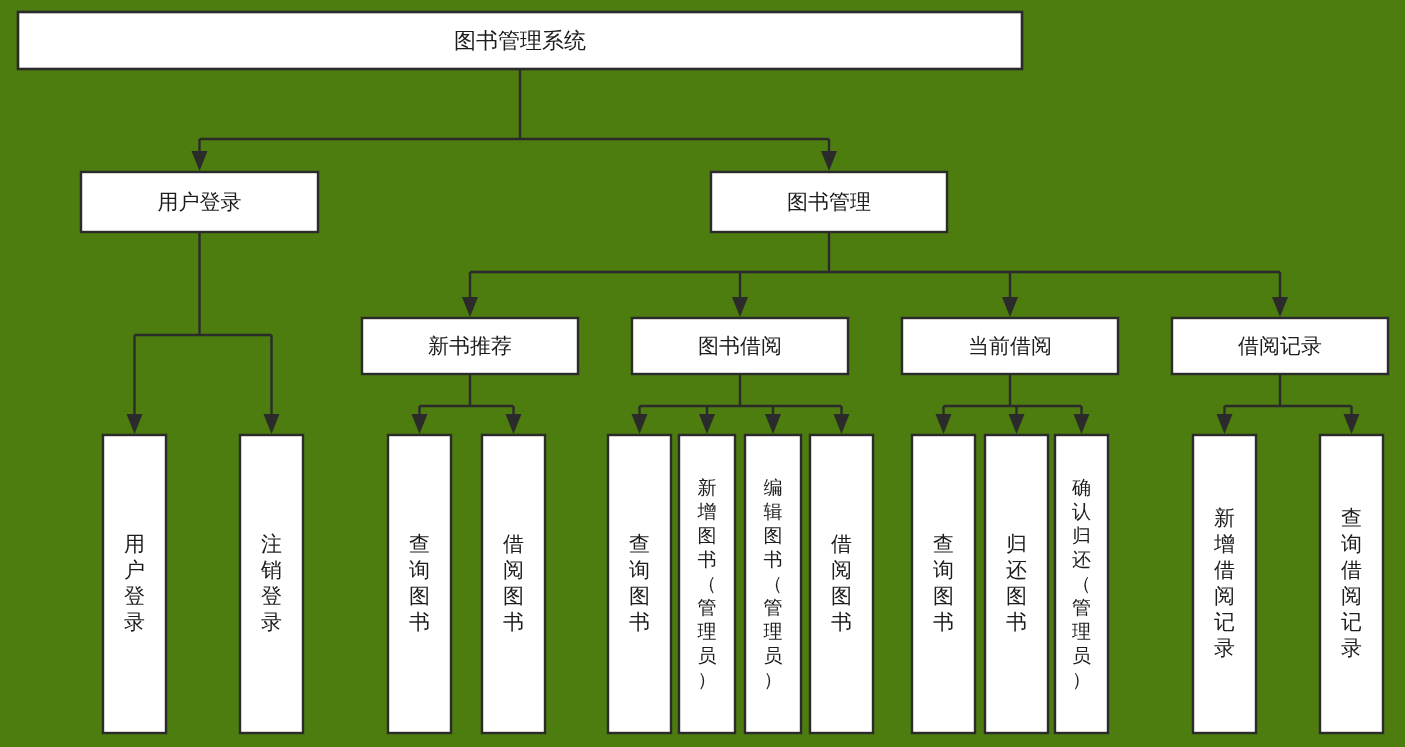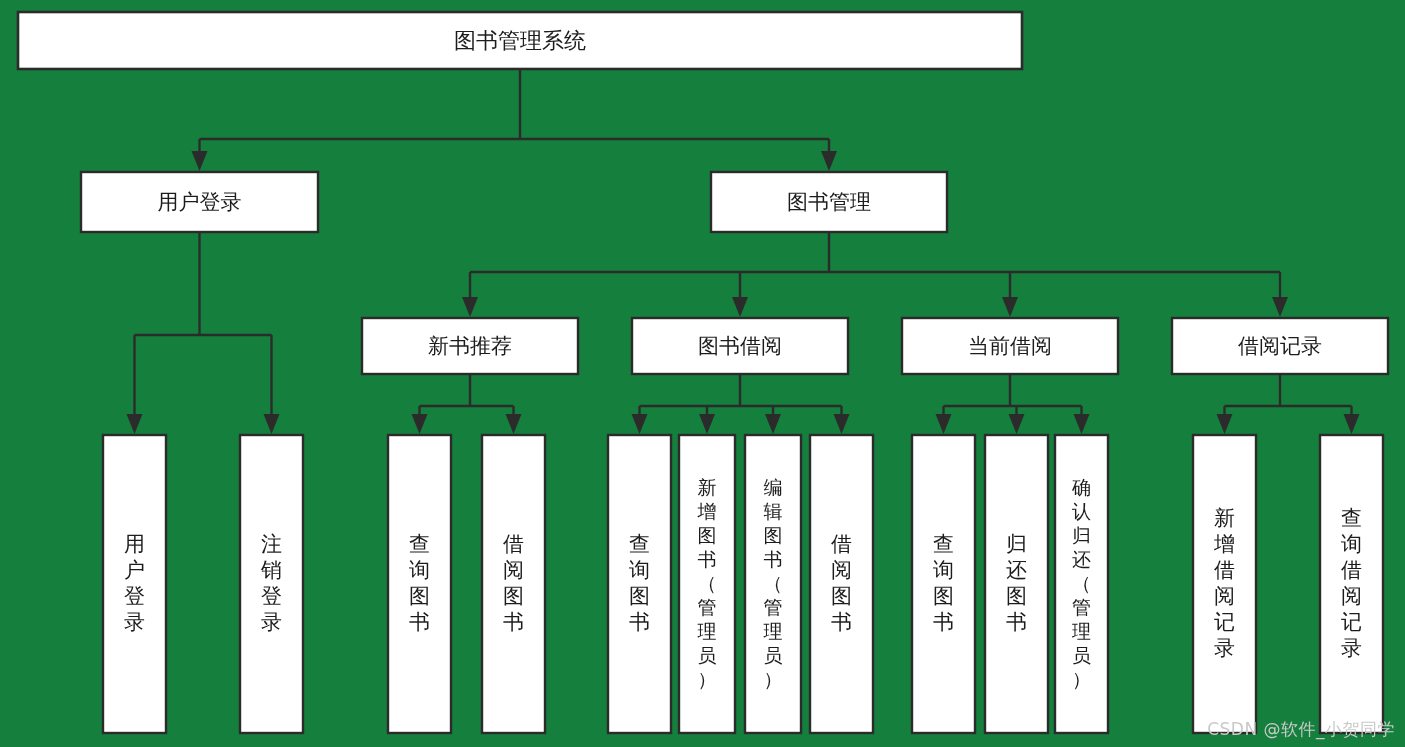--- a/index.html
+++ b/index.html
@@ -8,21 +8,21 @@
     padding: 0;
     background: #ffffff;
   }
   body {
     font-family: "Liberation Sans", "DejaVu Sans", sans-serif;
   }
   #diagram-root {
     position: relative;
     width: 1405px;
     height: 747px;
-    background: #15803d;
+    background: #4d7c0f;
     overflow: hidden;
   }
   svg#tree-svg {
     position: absolute;
     left: 0;
     top: 0;
     width: 1405px;
     height: 747px;
     display: block;
   }
@@ -295,14 +295,13 @@
             <text x="1351.5" y="519" class="leaf-label-char">查</text>
             <text x="1351.5" y="545" class="leaf-label-char">询</text>
             <text x="1351.5" y="571" class="leaf-label-char">借</text>
             <text x="1351.5" y="597" class="leaf-label-char">阅</text>
             <text x="1351.5" y="623" class="leaf-label-char">记</text>
             <text x="1351.5" y="649" class="leaf-label-char">录</text>
           </g>
         </g>
       </g>
   </svg>
-  <div class="watermark">CSDN @软件_小贺同学</div>
 </div>
 
 </body></html>

